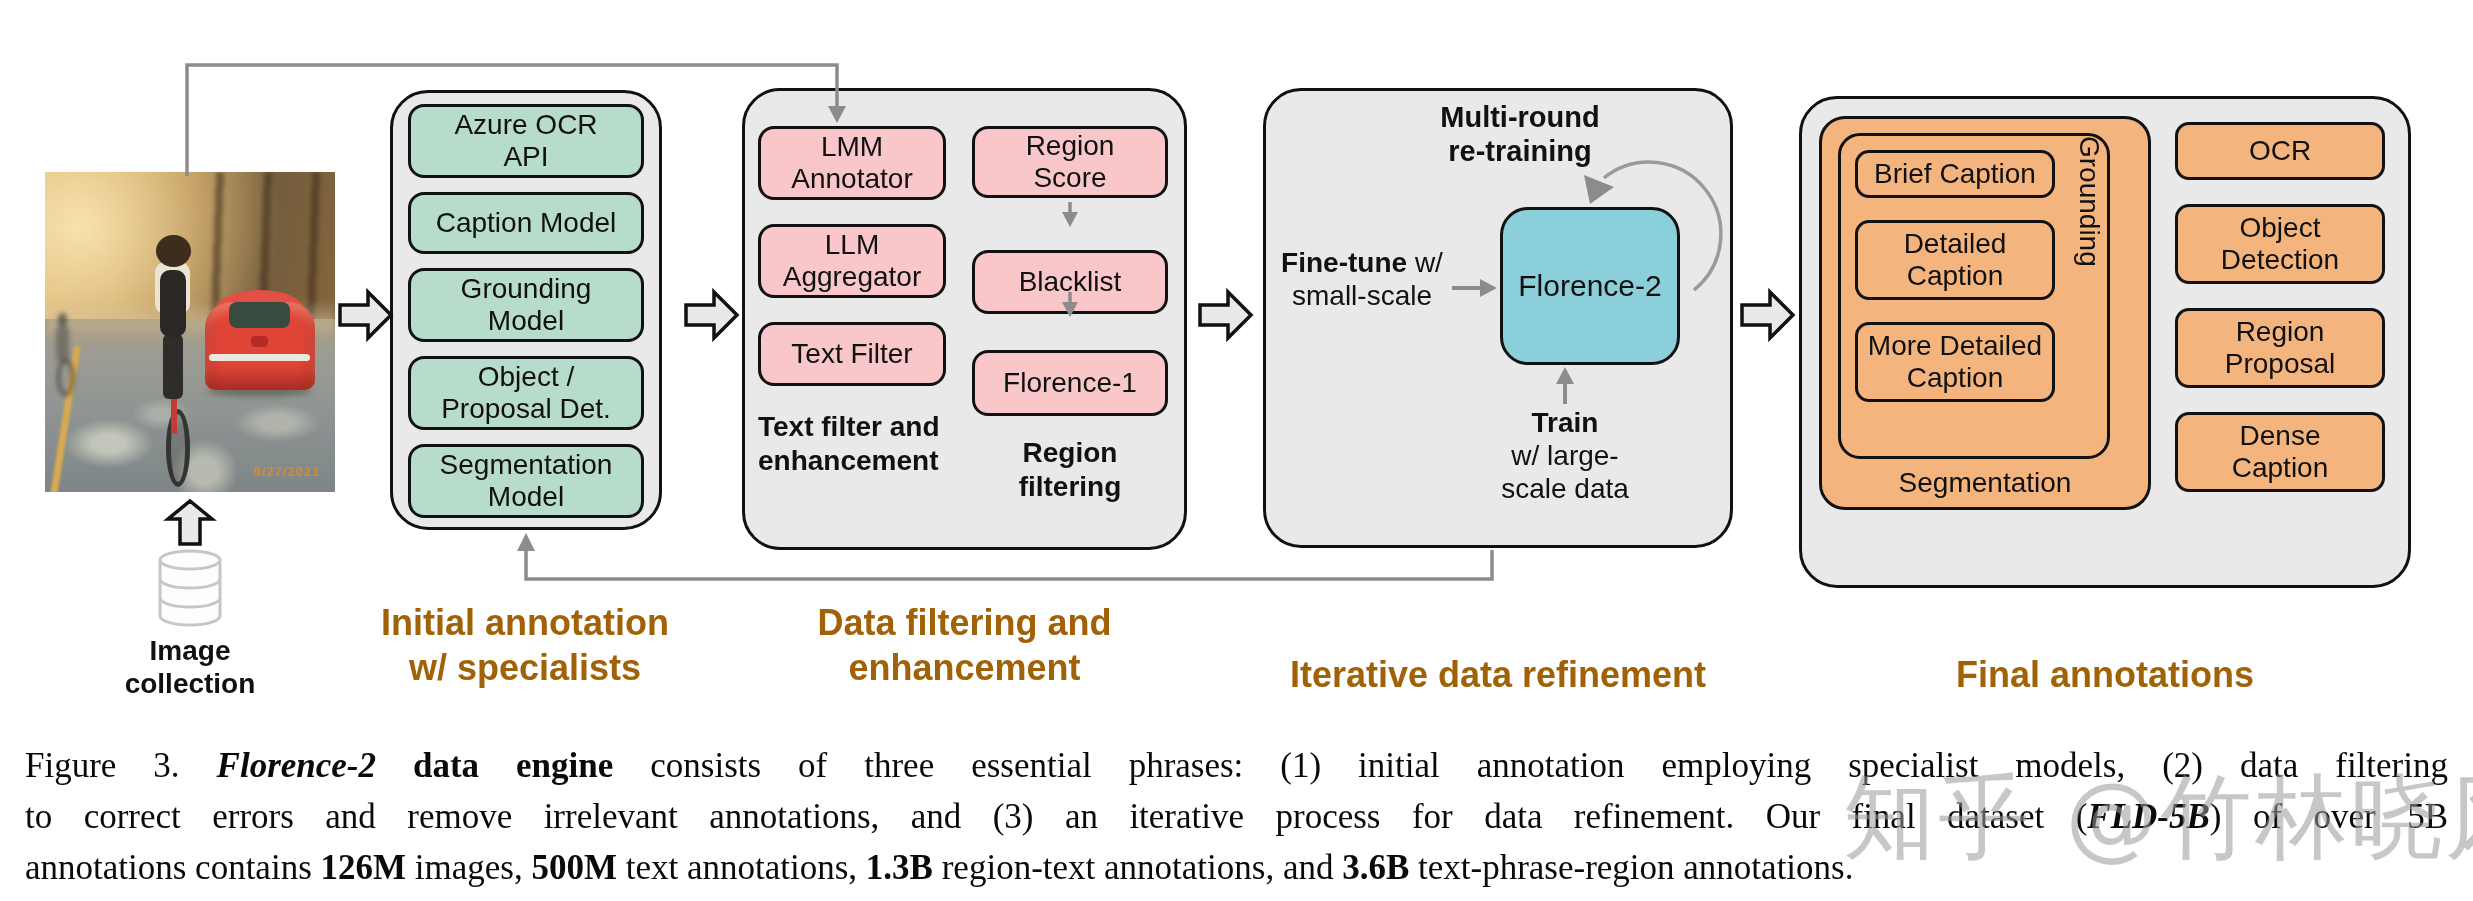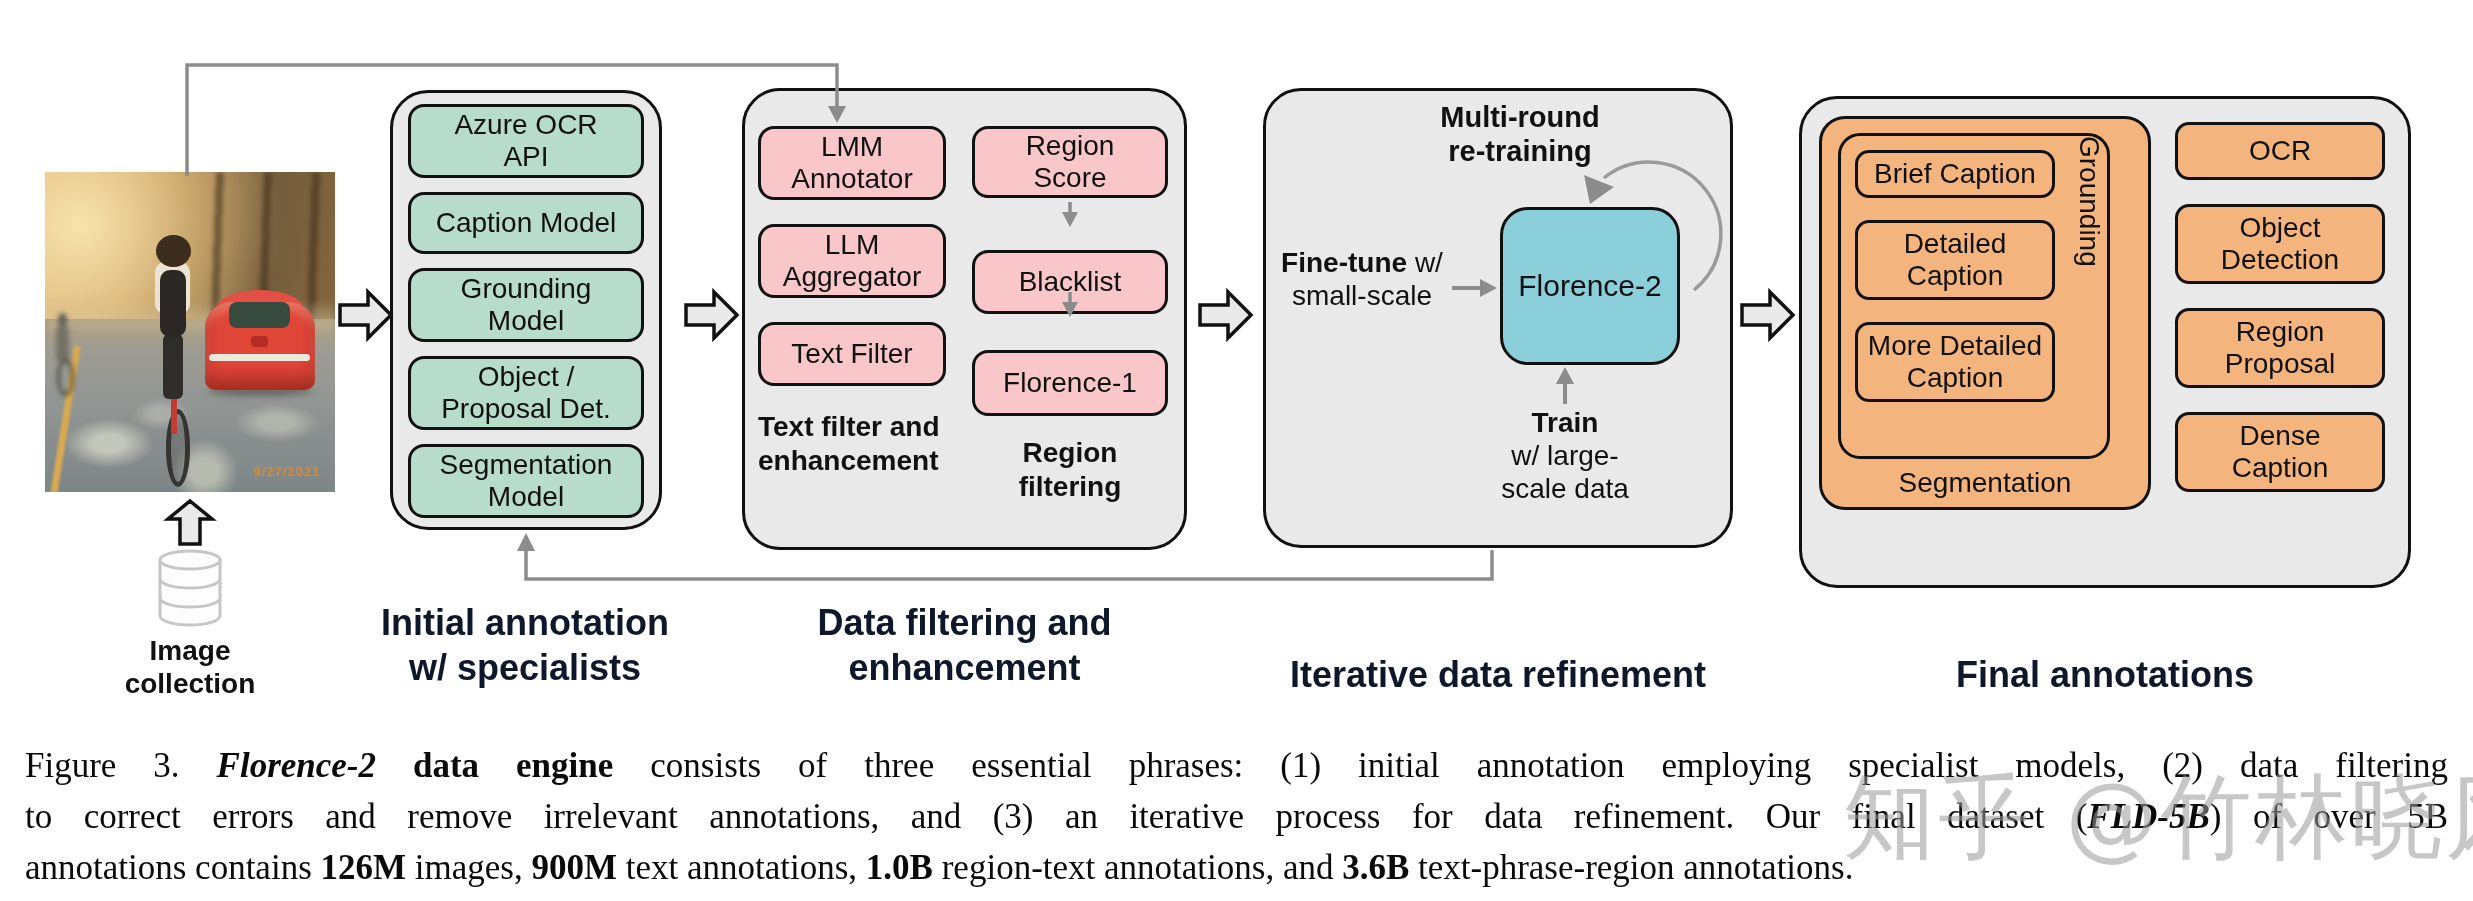--- a/index.html
+++ b/index.html
@@ -19,21 +19,21 @@
     font-size:28px;line-height:32px;white-space:pre-line;flex:0 0 auto;
   }
   .chip.green{background:var(--green,#b7dccb);}
   .chip.pink{background:var(--pink,#f9c7ca);}
   .chip.orange{background:var(--orange,#f4b47d);border-radius:14px;}
   .h58{height:58px}.h60{height:48px}.h62{height:62px}.h64{height:64px}
   .h66{height:66px}.h72{height:72px}.h74{height:74px}.h80{height:80px}
   .sublabel{font-weight:bold;font-size:28px;line-height:34px;white-space:pre-line;}
   .stage-label{
     position:absolute;font-weight:bold;font-size:36px;line-height:45px;
-    text-align:center;white-space:pre-line;color:#0f172a;
+    text-align:center;white-space:pre-line;color:#a16207;
   }
   
   .florence{
     position:absolute;left:1500px;top:207px;width:180px;height:158px;
     background:var(--teal,#8bcfda);border:3.5px solid #111;border-radius:28px;
     display:flex;align-items:center;justify-content:center;font-size:30px;box-sizing:border-box;
   }
   .note{position:absolute;font-size:28px;line-height:33px;text-align:center;}
   .note b{font-weight:bold;text-align:right;}
   
@@ -273,18 +273,18 @@
     <line x1="1565" y1="404" x2="1565" y2="382" stroke="#8c8c8c" stroke-width="4"></line>
     <polygon points="1556,384 1574,384 1565,367" fill="#8c8c8c"></polygon>
 
     <path d="M 1694 290 A 66 66 0 1 0 1604 178" fill="none" stroke="#9a9a9a" stroke-width="3.5"></path>
     <polygon points="1590,204 1584,175 1614,187" fill="#8c8c8c"></polygon>
   </svg>
 
   <div class="caption">
     <div class="cap-line"><span>Figure 3. </span><span class="bi">Florence-2</span><span class="b"> data engine</span><span> consists of three essential phrases: (1) initial annotation employing specialist models, (2) data filtering</span></div>
     <div class="cap-line"><span>to correct errors and remove irrelevant annotations, and (3) an iterative process for data refinement. Our final dataset (</span><span class="bi">FLD-5B</span><span>) of over 5B</span></div>
-    <div class="cap-line last"><span>annotations contains </span><span class="b">126M</span><span> images, </span><span class="b">900M</span><span> text annotations, </span><span class="b">1.0B</span><span> region-text annotations, and </span><span class="b">3.6B</span><span> text-phrase-region annotations.</span></div>
+    <div class="cap-line last"><span>annotations contains </span><span class="b">126M</span><span> images, </span><span class="b">500M</span><span> text annotations, </span><span class="b">1.3B</span><span> region-text annotations, and </span><span class="b">3.6B</span><span> text-phrase-region annotations.</span></div>
   </div>
 
   <div class="watermark">知乎 @竹林晓风</div>
 
 </div>
 
 </body></html>

